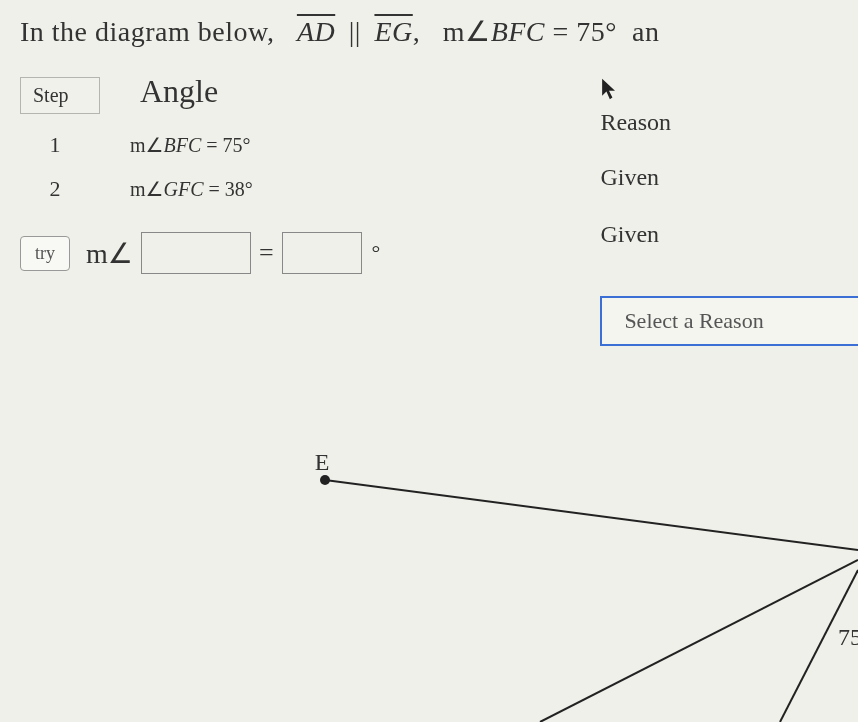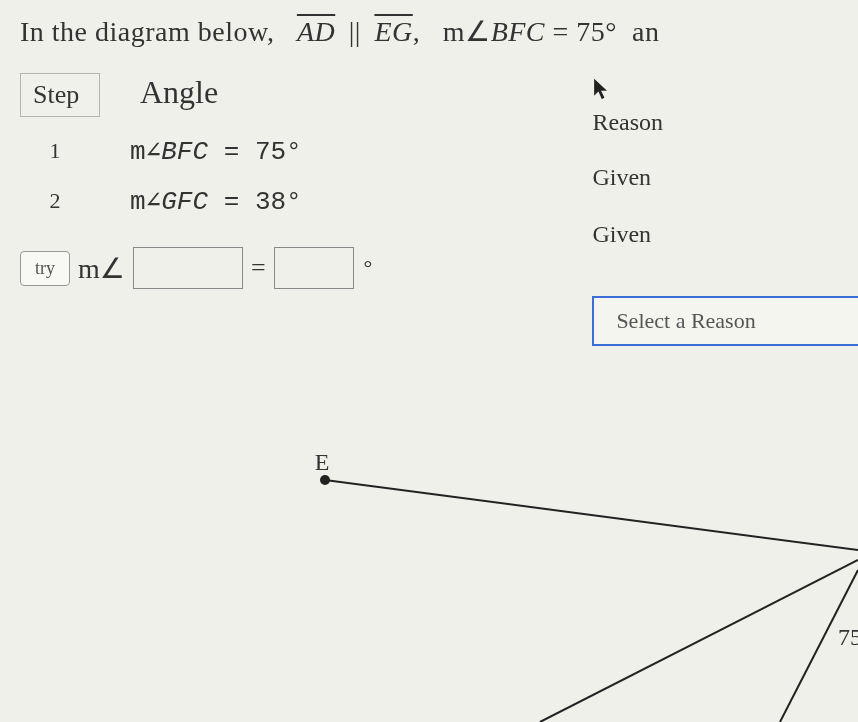--- a/index.html
+++ b/index.html
@@ -37,21 +37,21 @@
       flex-direction: column;
     }
     
     .header-row {
       display: flex;
       align-items: baseline;
       margin-bottom: 18px;
     }
     .step-header {
       width: 80px;
-      font-size: 26px;
+      font-size: 20px;
       border: 1px solid rgba(0,0,0,0.25);
       padding: 6px 12px;
       margin-right: 40px;
       text-align: left;
       background: rgba(255,255,255,0.1);
     }
     .angle-header {
       font-size: 32px;
     }
     
@@ -60,37 +60,36 @@
       align-items: center;
       margin-bottom: 18px;
     }
     .step-num {
       width: 70px;
       text-align: center;
       font-size: 22px;
       margin-right: 40px;
     }
     .angle-expr {
-      font-size: 26px;
-      font-family: Liberation Mono, monospace;
+      font-size: 20px;
     }
     
     .try-row {
       display: flex;
       align-items: center;
       margin-top: 12px;
     }
     .try-btn {
       border: 1px solid #999;
       border-radius: 4px;
       padding: 6px 14px;
       font-size: 18px;
       background: #f8f8f4;
       cursor: pointer;
-      margin-right: 8px;
+      margin-right: 16px;
       font-family: inherit;
       color: #555;
       text-align: center;
     }
     .angle-prefix {
       font-size: 28px;
     }
     .input-box {
       border: 1px solid #888;
       background: transparent;

